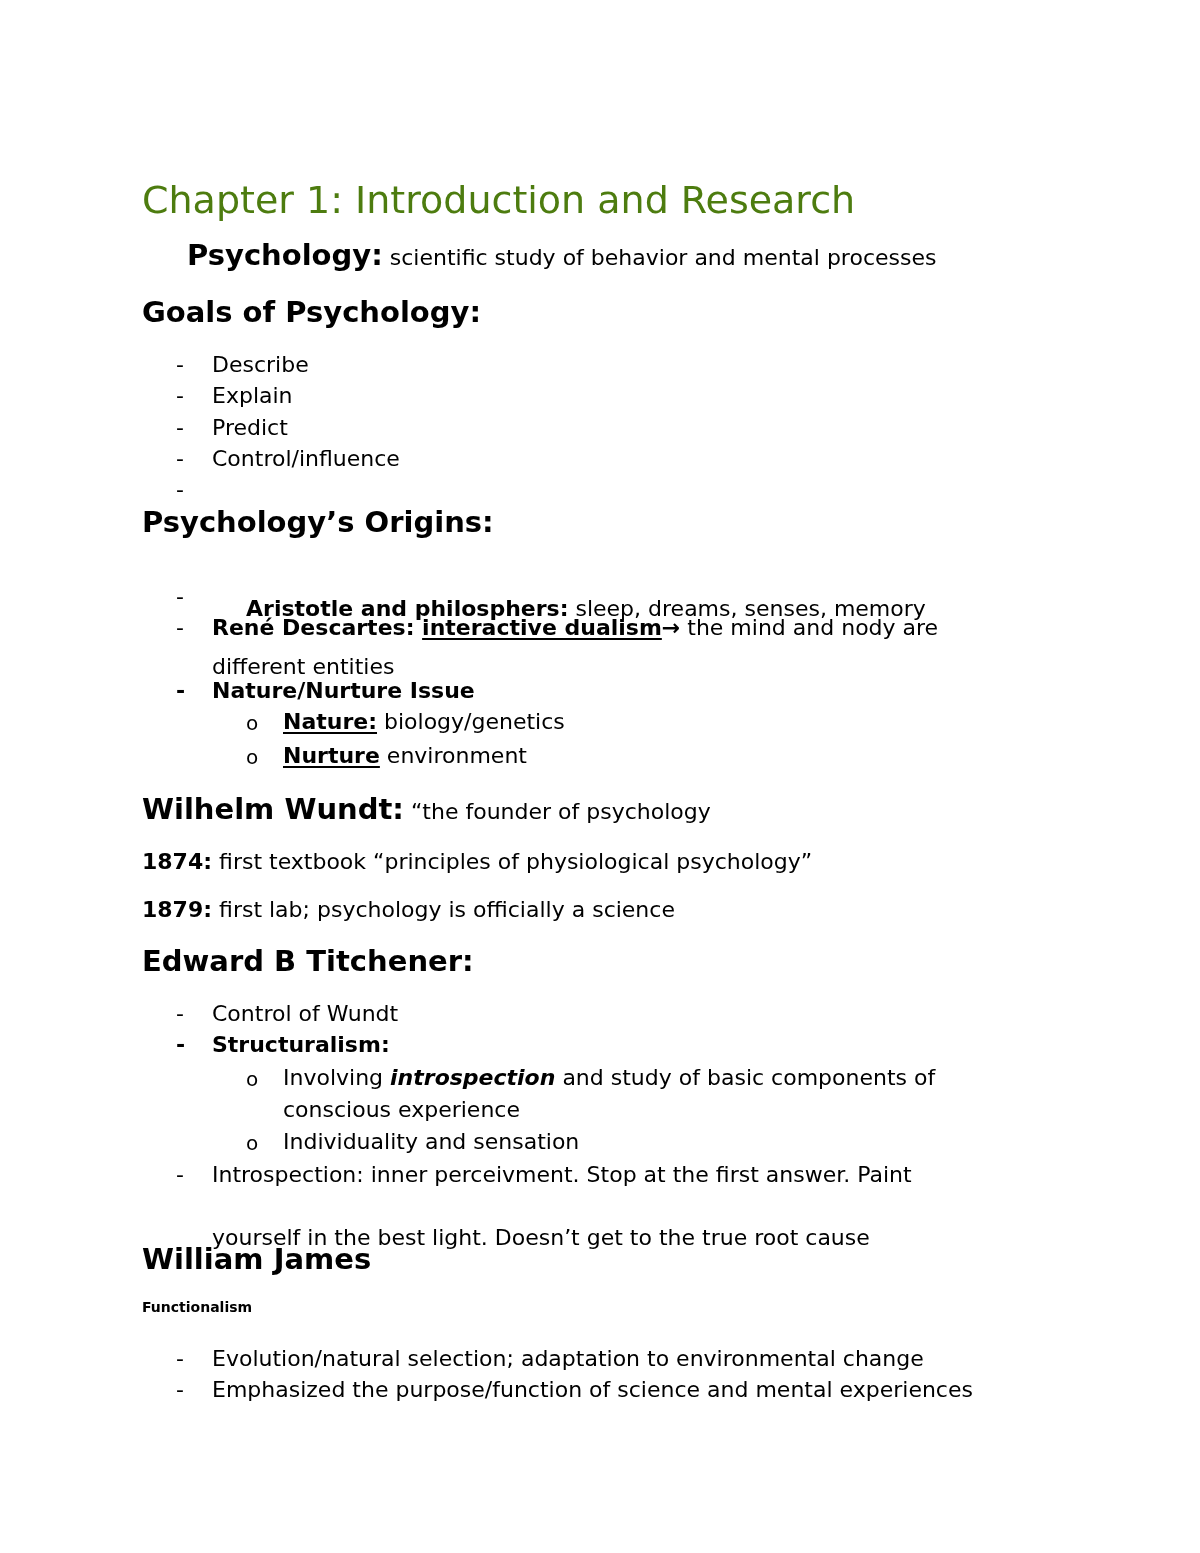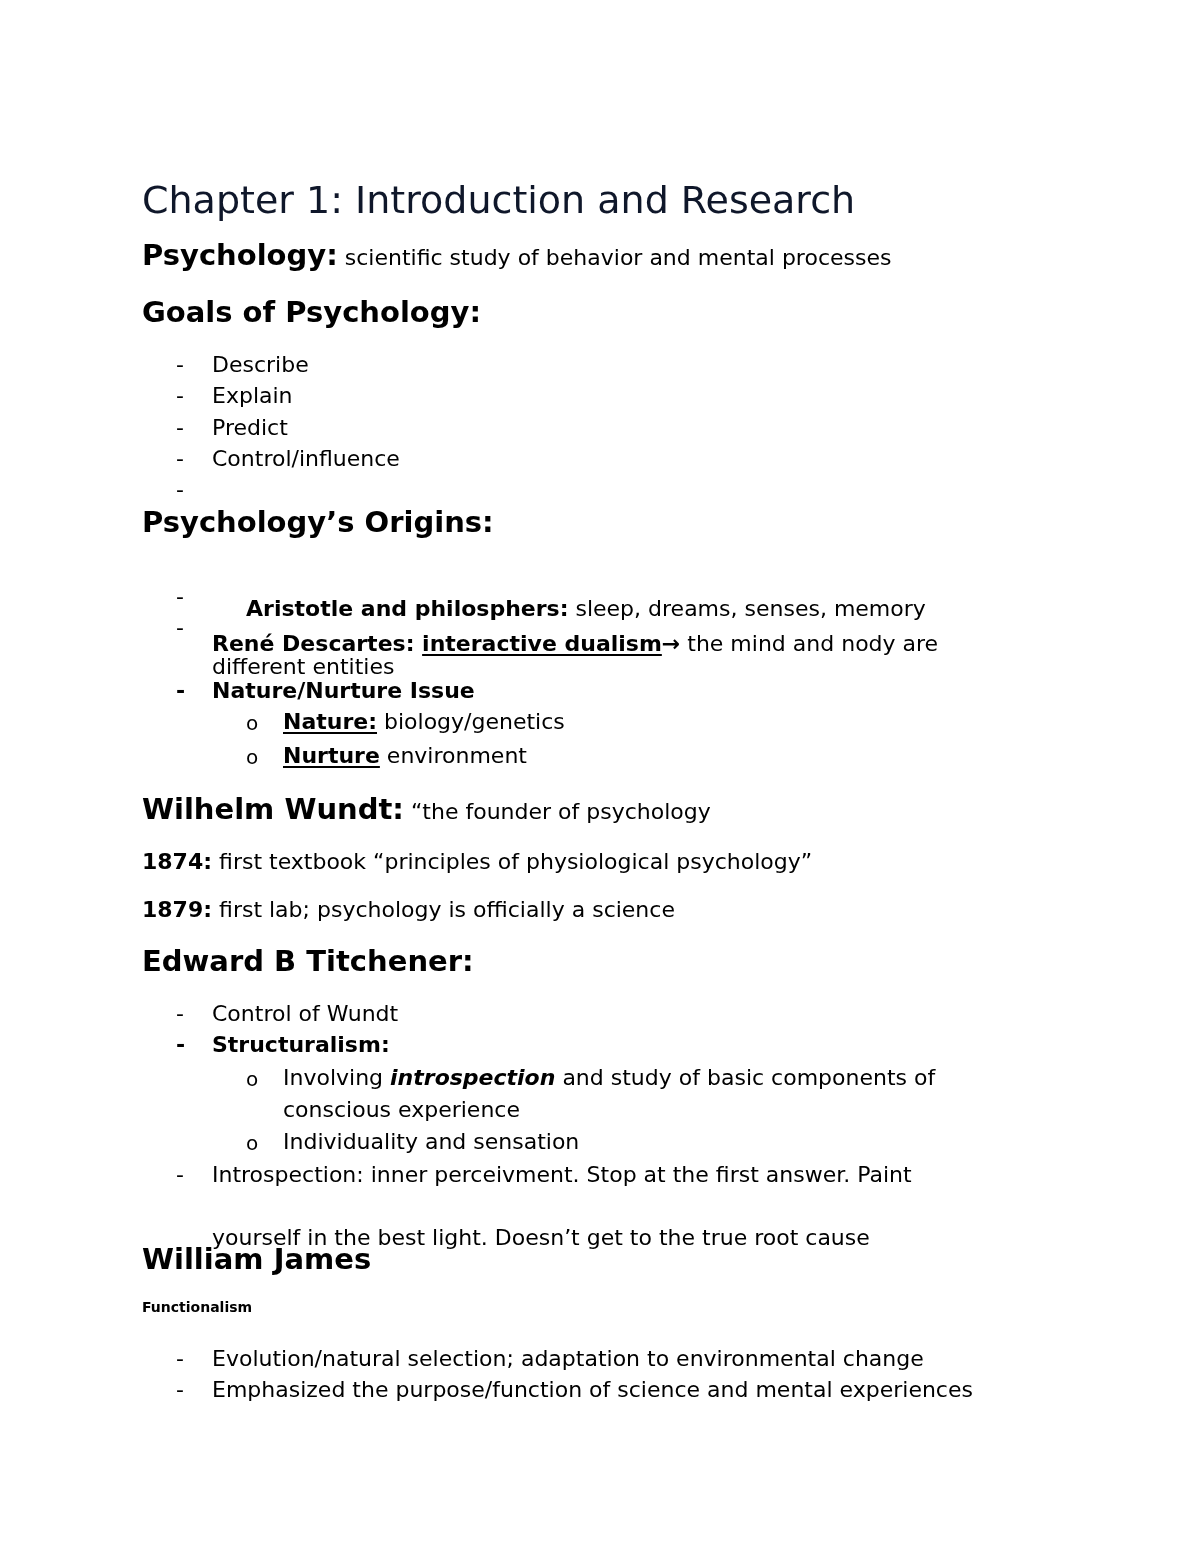--- a/index.html
+++ b/index.html
@@ -3,39 +3,39 @@
 <meta charset="utf-8">
 <style>
   html, body { margin: 0; padding: 0; background: #ffffff; }
   body {
     width: 1200px; height: 1553px; position: relative; overflow: hidden;
     font-family: "DejaVu Sans", sans-serif; color: #000;
   }
   .page { position: absolute; left: 142px; top: 0; width: 920px; }
   .abs { position: absolute; white-space: nowrap; }
   .title {
-    font-size: 38px; color: #0f172a; font-weight: normal; letter-spacing: 0px;
+    font-size: 38px; color: #4d7c0f; font-weight: normal; letter-spacing: 0px;
   }
   .h1 { font-size: 29px; font-weight: bold; }
   .h2 { font-size: 14px; font-weight: bold; }
   .body { font-size: 22px; }
   .b { font-weight: bold; }
   .u { text-decoration: underline; text-underline-offset: 3px; }
   .i { font-style: italic; font-weight: bold; }
   .dash { position: absolute; font-size: 22px; }
   .circ { position: absolute; font-size: 20px; }
 </style>
 </head>
 <body>
 
 <div class="page">
 
   <div class="abs title" style="top:178px;">Chapter 1: Introduction and Research</div>
 
-  <div class="abs" style="top:238px;">
+  <div class="abs" style="top:238px;margin-left:45px;">
     <span class="h1">Psychology:</span><span class="body"> scientific study of behavior and mental processes</span>
   </div>
 
   <div class="abs h1" style="top:295px;">Goals of Psychology:</div>
   <div>
     <span class="dash" style="left:34px;top:352px;">-</span>
     <span class="abs body" style="left:70px;top:352px;">Describe</span>
     <span class="dash" style="left:34px;top:383px;">-</span>
     <span class="abs body" style="left:70px;top:383px;">Explain</span>
     <span class="dash" style="left:34px;top:415px;">-</span>
@@ -47,21 +47,21 @@
   </div>
 
   <div class="abs h1" style="top:505px;">Psychology’s Origins:</div>
 
   <span class="dash" style="left:34px;top:584px;">-</span>
   <div class="abs body" style="left:76px;top:596px;margin-left:28px;">
     <span class="b">Aristotle and philosphers:</span><span> sleep, dreams, senses, memory</span>
   </div>
 
   <span class="dash" style="left:34px;top:615px;">-</span>
-  <div class="abs body" style="left:70px;top:615px;margin-top:16px;">
+  <div class="abs body" style="left:70px;top:615px;">
     <span class="b">René Descartes: </span><span class="b u">interactive dualism</span><span class="b">→</span><span> the mind and nody are</span>
   </div>
   <div class="abs body" style="left:70px;top:646px;margin-top:8px;">different entities</div>
 
   <span class="dash b" style="left:34px;top:678px;">-</span>
   <div class="abs body b" style="left:70px;top:678px;">Nature/Nurture Issue</div>
 
   <span class="circ" style="left:104px;top:711px;">o</span>
   <div class="abs body" style="left:141px;top:709px;">
     <span class="b u">Nature:</span><span> biology/genetics</span>

